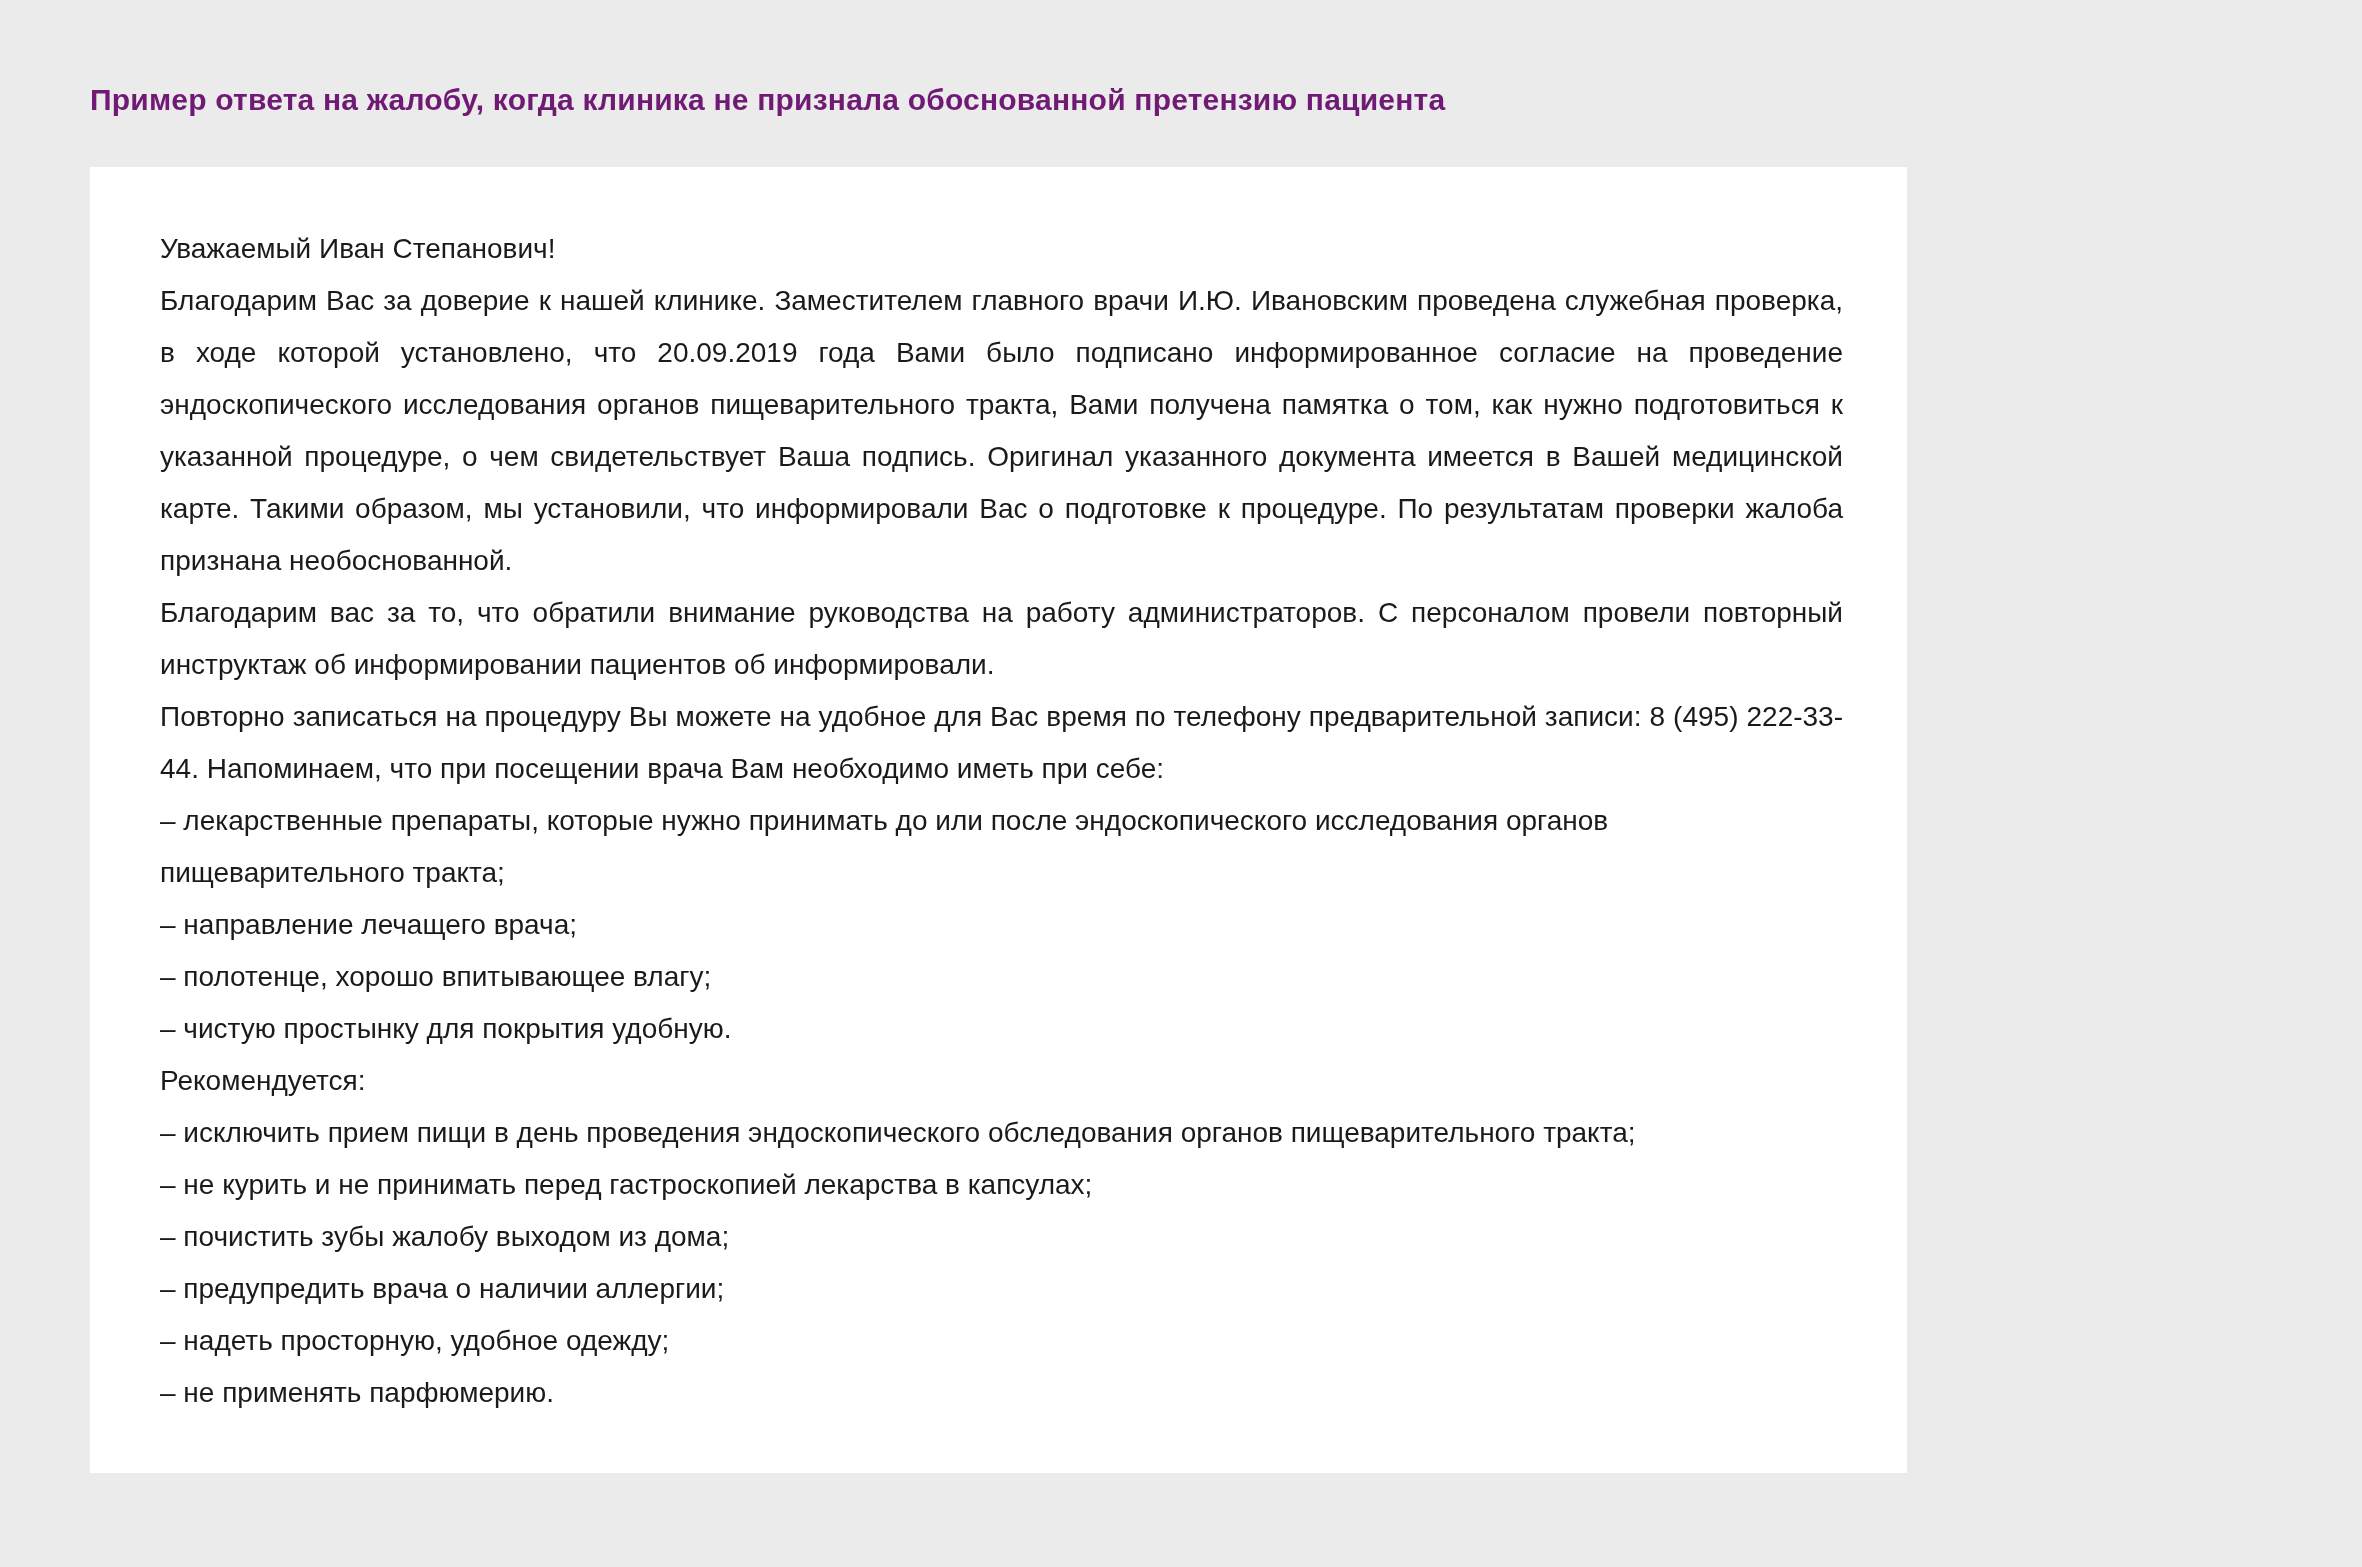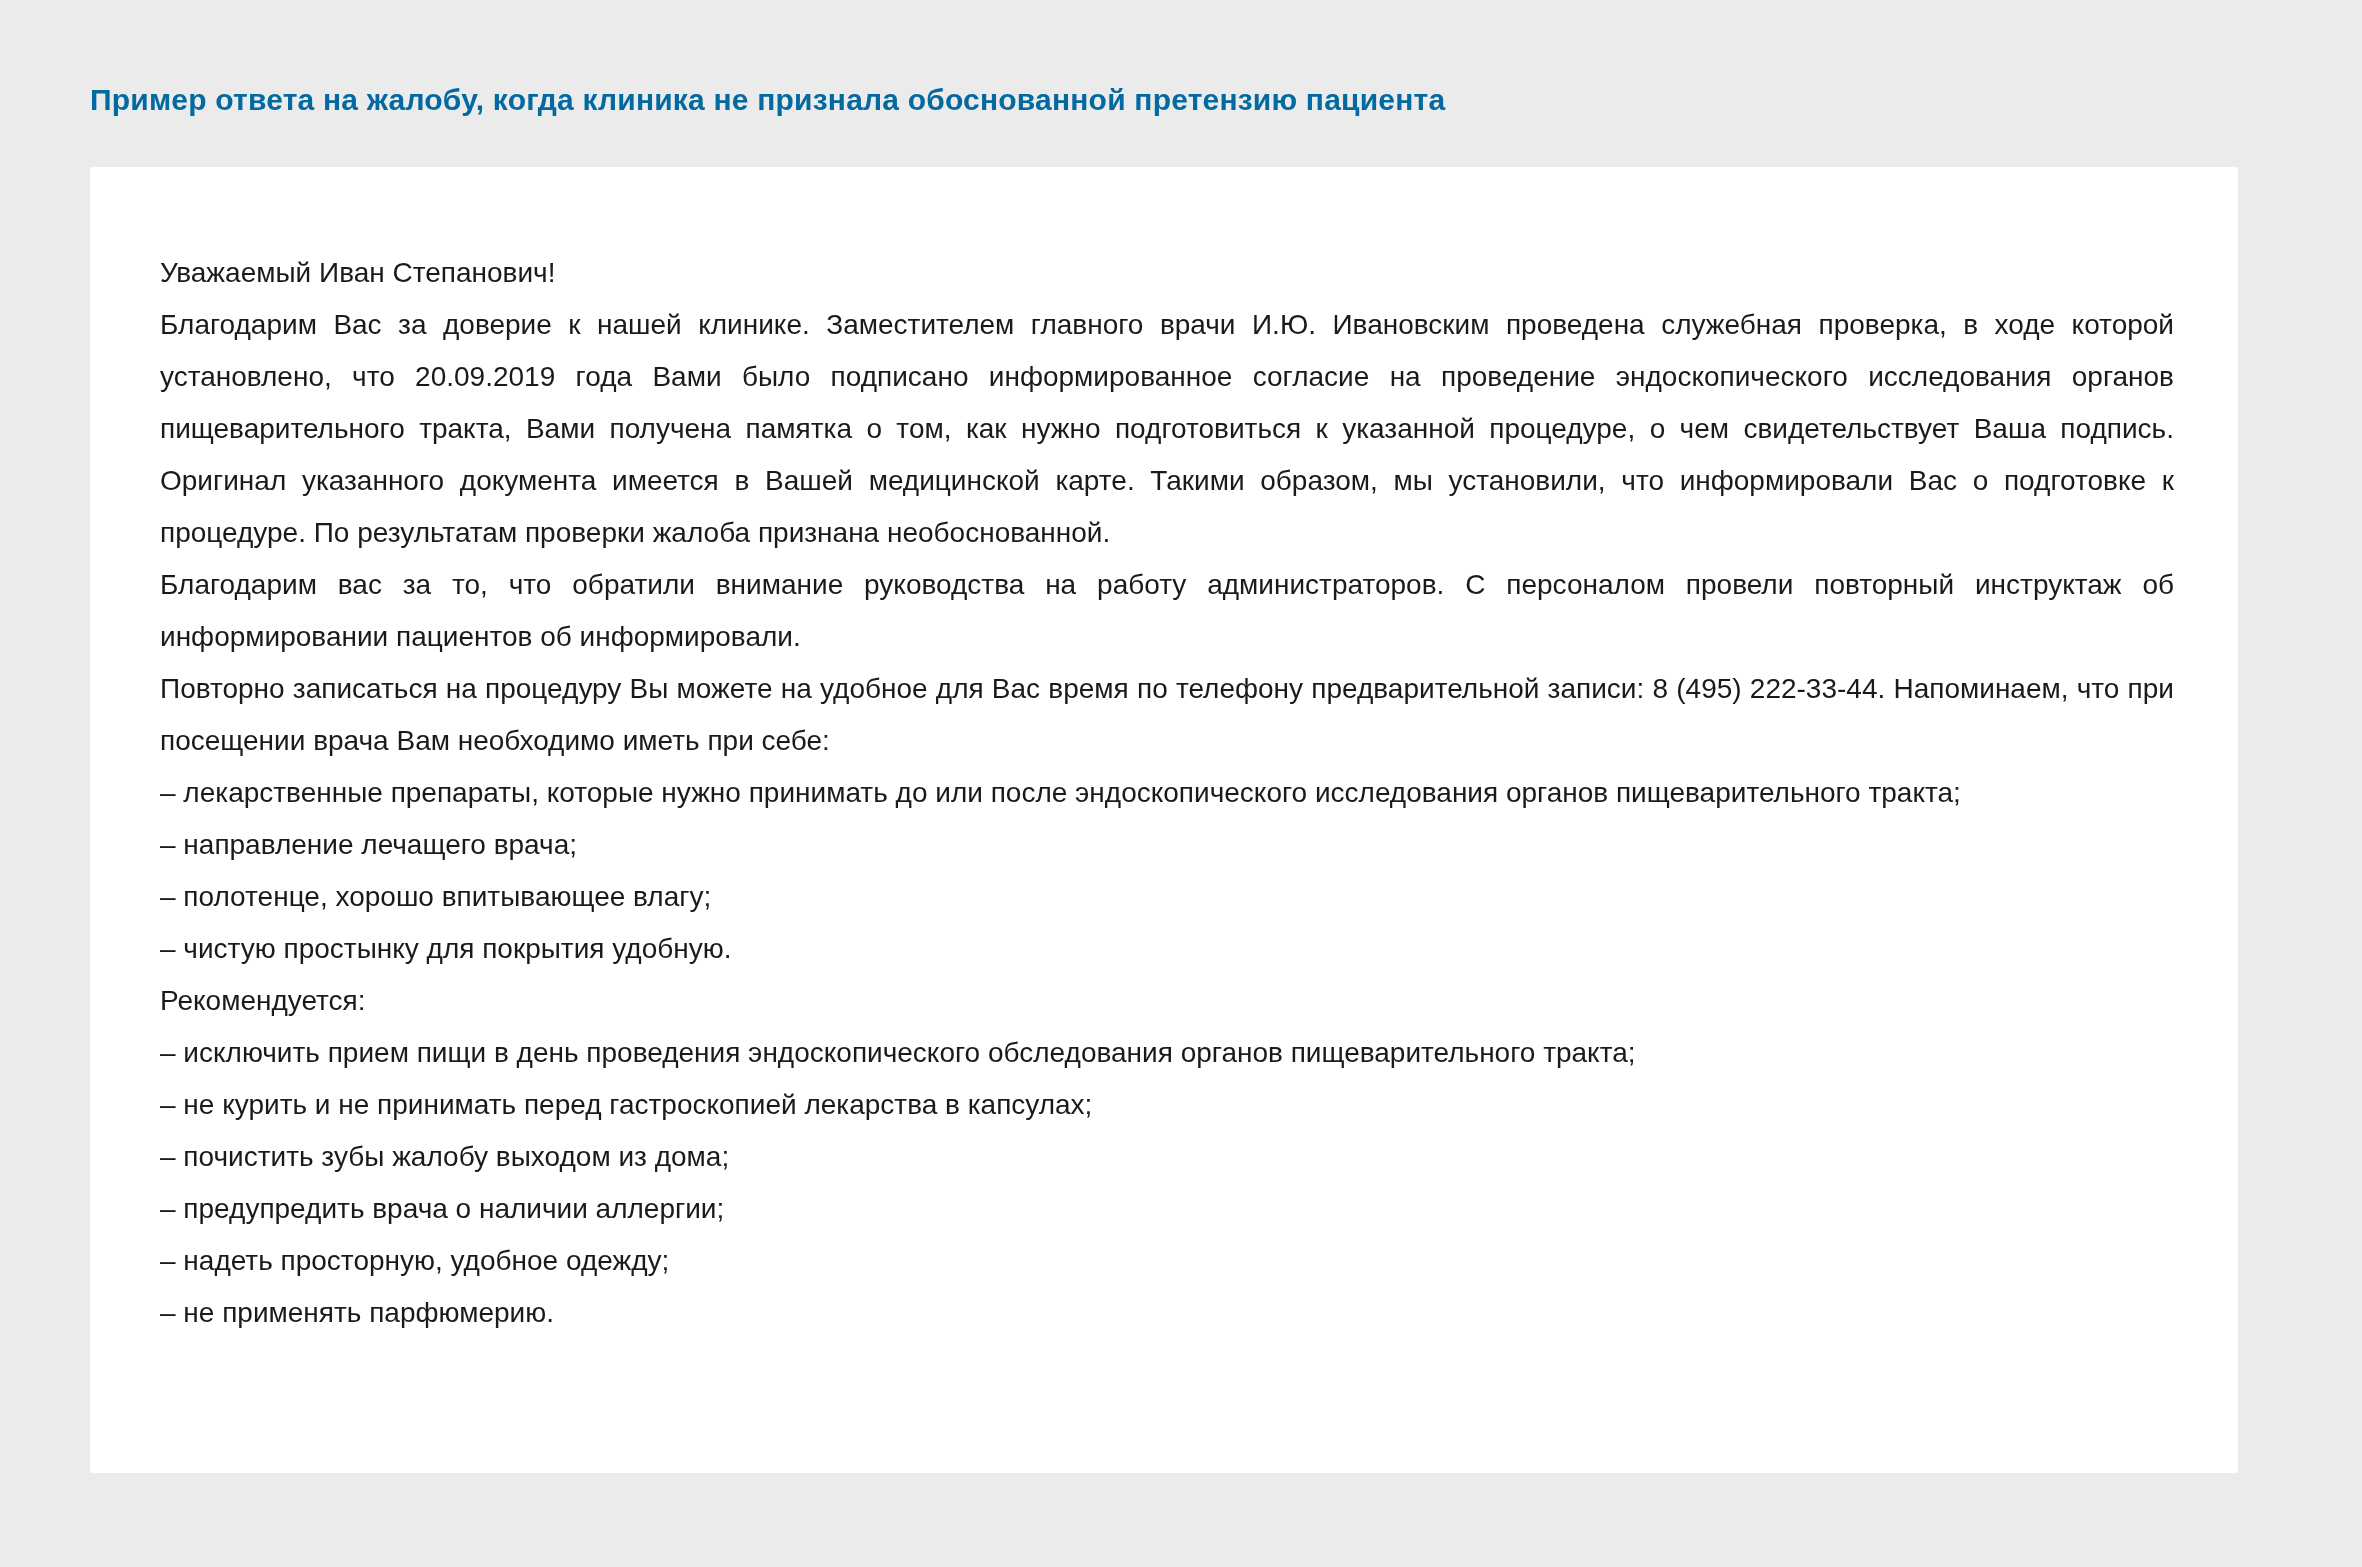--- a/index.html
+++ b/index.html
@@ -14,32 +14,32 @@
     position: relative;
   }
   .page-title {
     position: absolute;
     left: 90px;
     top: 82px;
     margin: 0;
     font-size: 30px;
     line-height: 36px;
     font-weight: 700;
-    color: #0369a1;
+    color: #701a75;
     letter-spacing: 0.2px;
   }
   .letter-card {
     position: absolute;
     left: 90px;
     top: 167px;
-    width: 2148px;
+    width: 1817px;
     height: 1306px;
     background: #ffffff;
     box-sizing: border-box;
-    padding: 80px 64px 0 70px;
+    padding: 56px 64px 0 70px;
     overflow: hidden;
   }
   .letter-card p {
     margin: 0;
     font-size: 28px;
     line-height: 52px;
     color: #1a1a1a;
   }
   .justify {
     text-align: justify;

